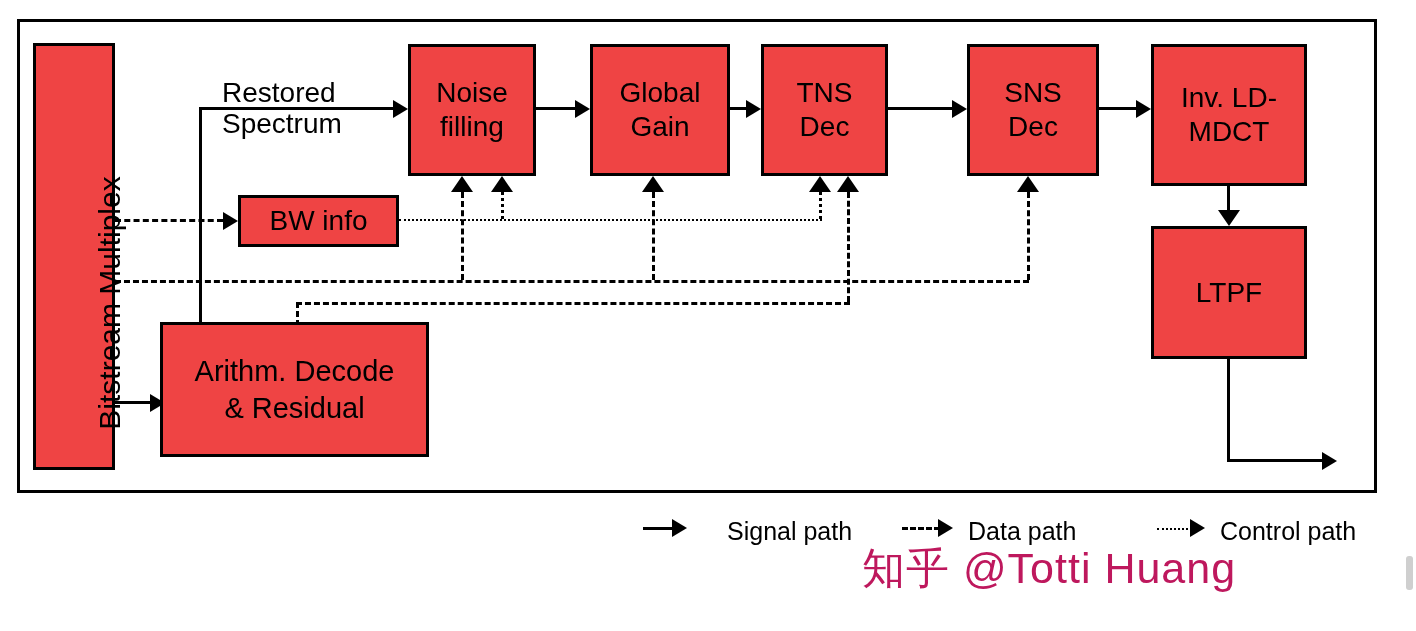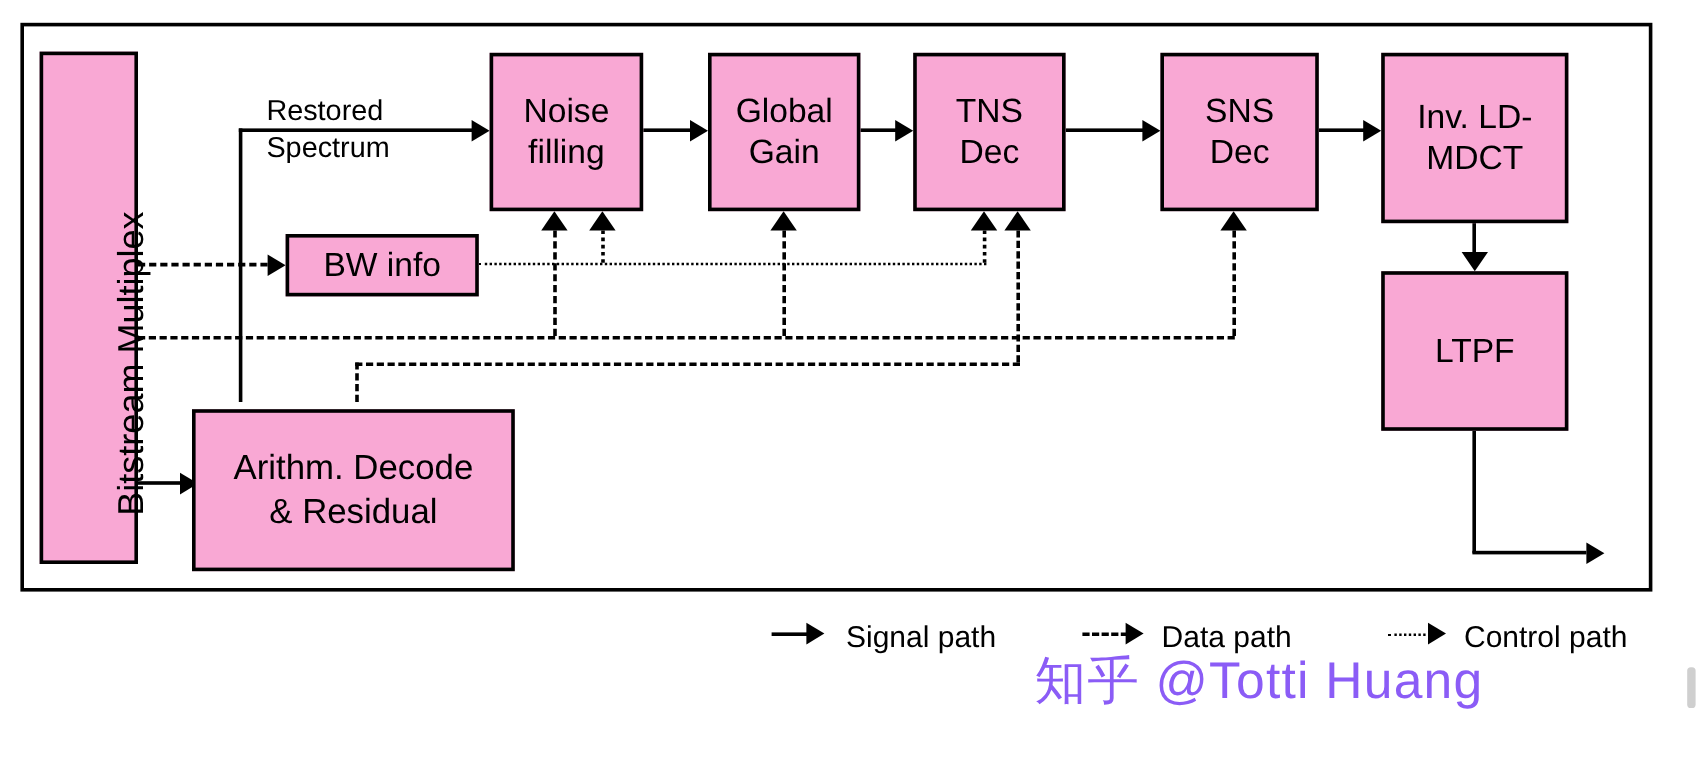--- a/index.html
+++ b/index.html
@@ -1,35 +1,35 @@
 <!DOCTYPE html>
 <html><head>
 <meta charset="utf-8">
 <style>
   html,body{margin:0;padding:0;background:#ffffff;}
   #stage{
     position:relative;width:1416px;height:631px;background:#ffffff;
     font-family:"Liberation Sans",sans-serif;color:#000;overflow:hidden;
   }
   .box{
-    position:absolute;border:3px solid #000;background:#f9a8d4;
+    position:absolute;border:3px solid #000;background:#ef4444;
     display:flex;flex-direction:column;align-items:center;justify-content:center;
     text-align:center;font-size:28px;line-height:34px;box-sizing:border-box;
   }
   .frame{position:absolute;border:3px solid #000;box-sizing:border-box;background:transparent;}
   .hl{position:absolute;height:0;border-top:3px solid #000;}
   .vl{position:absolute;width:0;border-left:3px solid #000;}
   .hl.dash{border-top-style:dashed;}
   .vl.dash{border-left-style:dashed;}
   .hl.dot{border-top-width:2px;border-top-style:dotted;}
   .vl.dot{border-left-style:dotted;}
   .arr-r{position:absolute;width:0;height:0;border-top:9px solid transparent;border-bottom:9px solid transparent;border-left:15px solid #000;}
   .arr-u{position:absolute;width:0;height:0;border-left:11px solid transparent;border-right:11px solid transparent;border-bottom:16px solid #000;}
   .arr-d{position:absolute;width:0;height:0;border-left:11px solid transparent;border-right:11px solid transparent;border-top:16px solid #000;}
-  .edge-label{position:absolute;font-size:24px;line-height:31px;}
+  .edge-label{position:absolute;font-size:28px;line-height:31px;}
   .vlabel{
     position:absolute;left:-141px;top:237px;width:430px;height:40px;
     transform:rotate(-90deg);text-align:center;font-size:30px;line-height:40px;
   }
   .legend{position:absolute;top:515px;left:0;width:1416px;height:40px;font-size:25px;}
   .legend .lbl{position:absolute;top:2px;}
   .watermark{position:absolute;left:862px;top:544px;font-size:43px;line-height:48px;letter-spacing:1px;}
   .wm-cut{position:absolute;left:1406px;top:556px;width:7px;height:34px;border-radius:3px;}
 </style>
 </head>
@@ -89,21 +89,21 @@
 
   <div class="box" style="left:33px;top:43px;width:82px;height:427px;">
     <div class="vlabel">Bitstream Multiplex</div>
   </div>
 
   <div class="box" style="left:408px;top:44px;width:128px;height:132px;">
     <span>Noise</span>
     <span>filling</span>
   </div>
 
-  <div class="box" style="left:590px;top:44px;width:127px;height:132px;">
+  <div class="box" style="left:590px;top:44px;width:140px;height:132px;">
     <span>Global</span>
     <span>Gain</span>
   </div>
 
   <div class="box" style="left:761px;top:44px;width:127px;height:132px;">
     <span>TNS</span>
     <span>Dec</span>
   </div>
 
   <div class="box" style="left:967px;top:44px;width:132px;height:132px;">
@@ -117,41 +117,41 @@
   </div>
 
   <div class="box" style="left:1151px;top:226px;width:156px;height:133px;">
     <span>LTPF</span>
   </div>
 
   <div class="box" style="left:238px;top:195px;width:161px;height:52px;align-items:center;">
     <span>BW info</span>
   </div>
 
-  <div class="box" style="left:160px;top:341px;width:269px;height:135px;font-size:29px;line-height:37px;">
+  <div class="box" style="left:160px;top:322px;width:269px;height:135px;font-size:29px;line-height:37px;">
     <span>Arithm. Decode</span>
     <span>&amp; Residual</span>
   </div>
 
   <div class="edge-label" style="left:222px;top:77px;">
     <div>Restored</div>
     <div>Spectrum</div>
   </div>
 
 
   <div class="legend">
     <div class="hl" style="left:643px;top:12px;width:32px;"></div>
     <div class="arr-r" style="left:672px;top:4px;"></div>
-    <span class="lbl" style="left:705px;">Signal path</span>
+    <span class="lbl" style="left:727px;">Signal path</span>
 
     <div class="hl dash" style="left:902px;top:12px;width:38px;"></div>
     <div class="arr-r" style="left:938px;top:4px;"></div>
     <span class="lbl" style="left:968px;">Data path</span>
 
     <div class="hl dot" style="left:1157px;top:13px;width:35px;"></div>
     <div class="arr-r" style="left:1190px;top:4px;"></div>
     <span class="lbl" style="left:1220px;text-align:center;">Control path</span>
   </div>
 
-  <div class="watermark" style="color: #8b5cf6;">知乎 @Totti Huang</div>
+  <div class="watermark" style="color: #be185d;">知乎 @Totti Huang</div>
   <div class="wm-cut" style="background: rgb(207, 207, 207);"></div>
 
 </div>
 
 </body></html>

